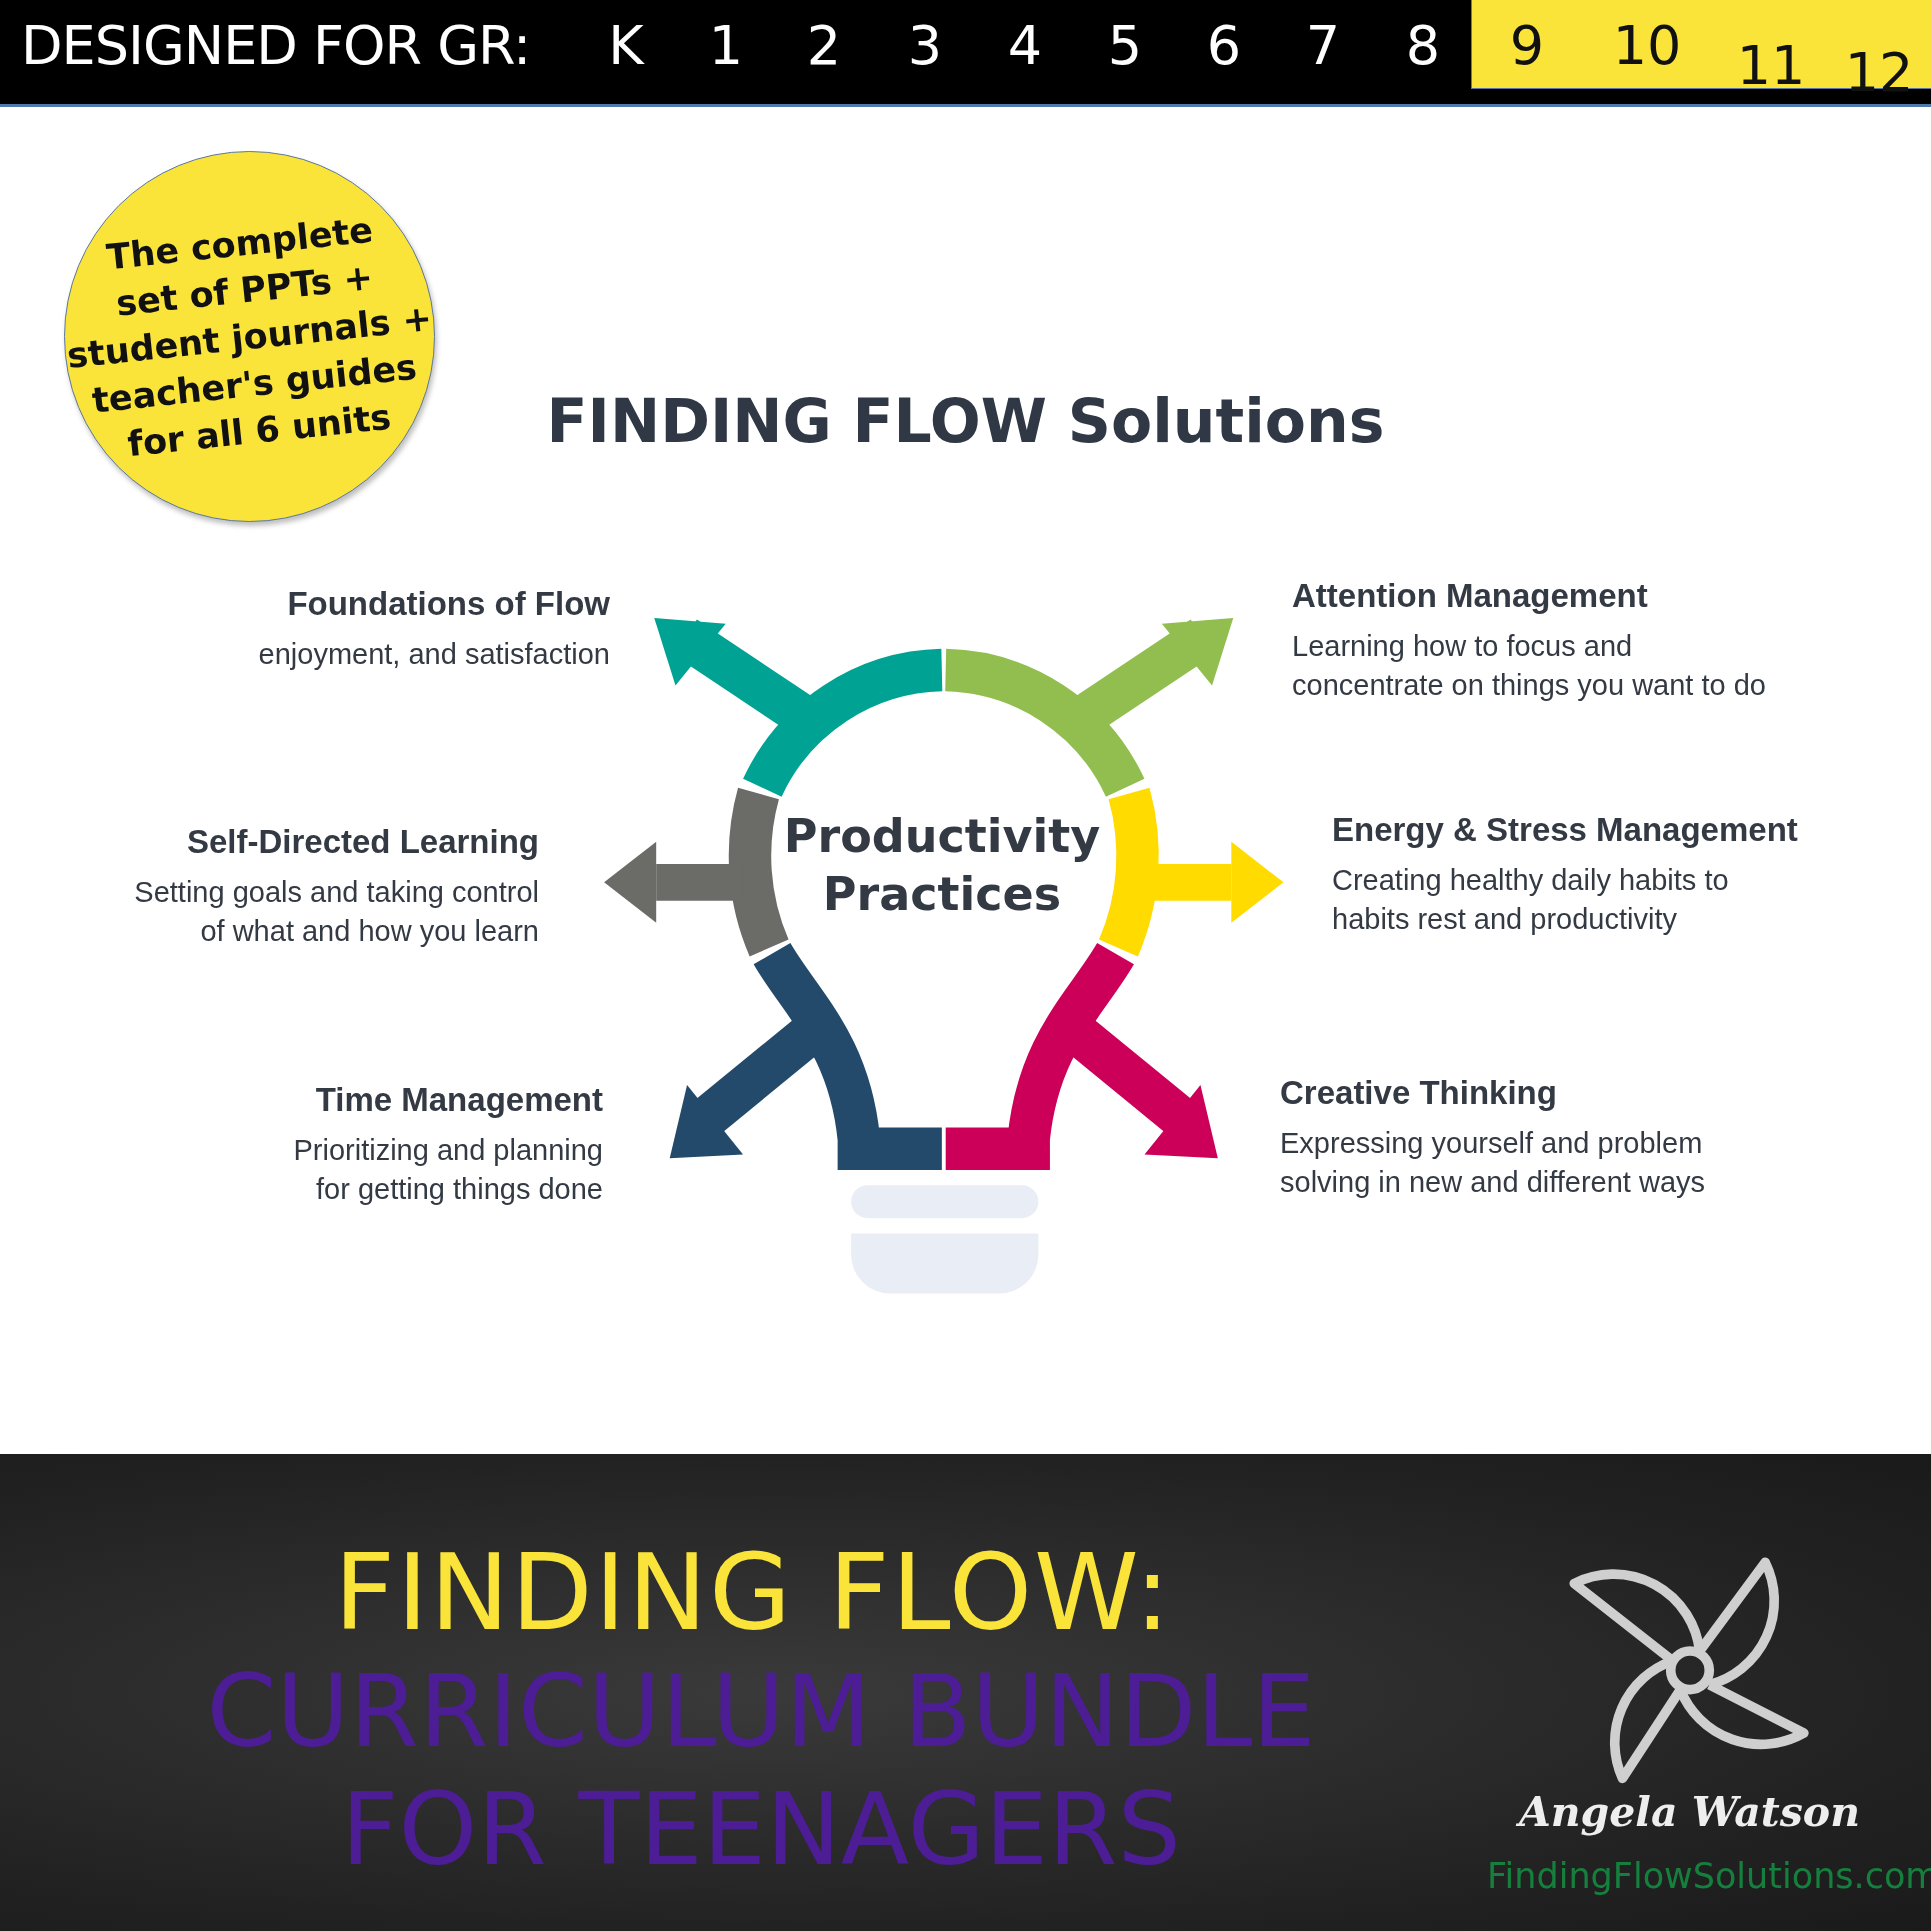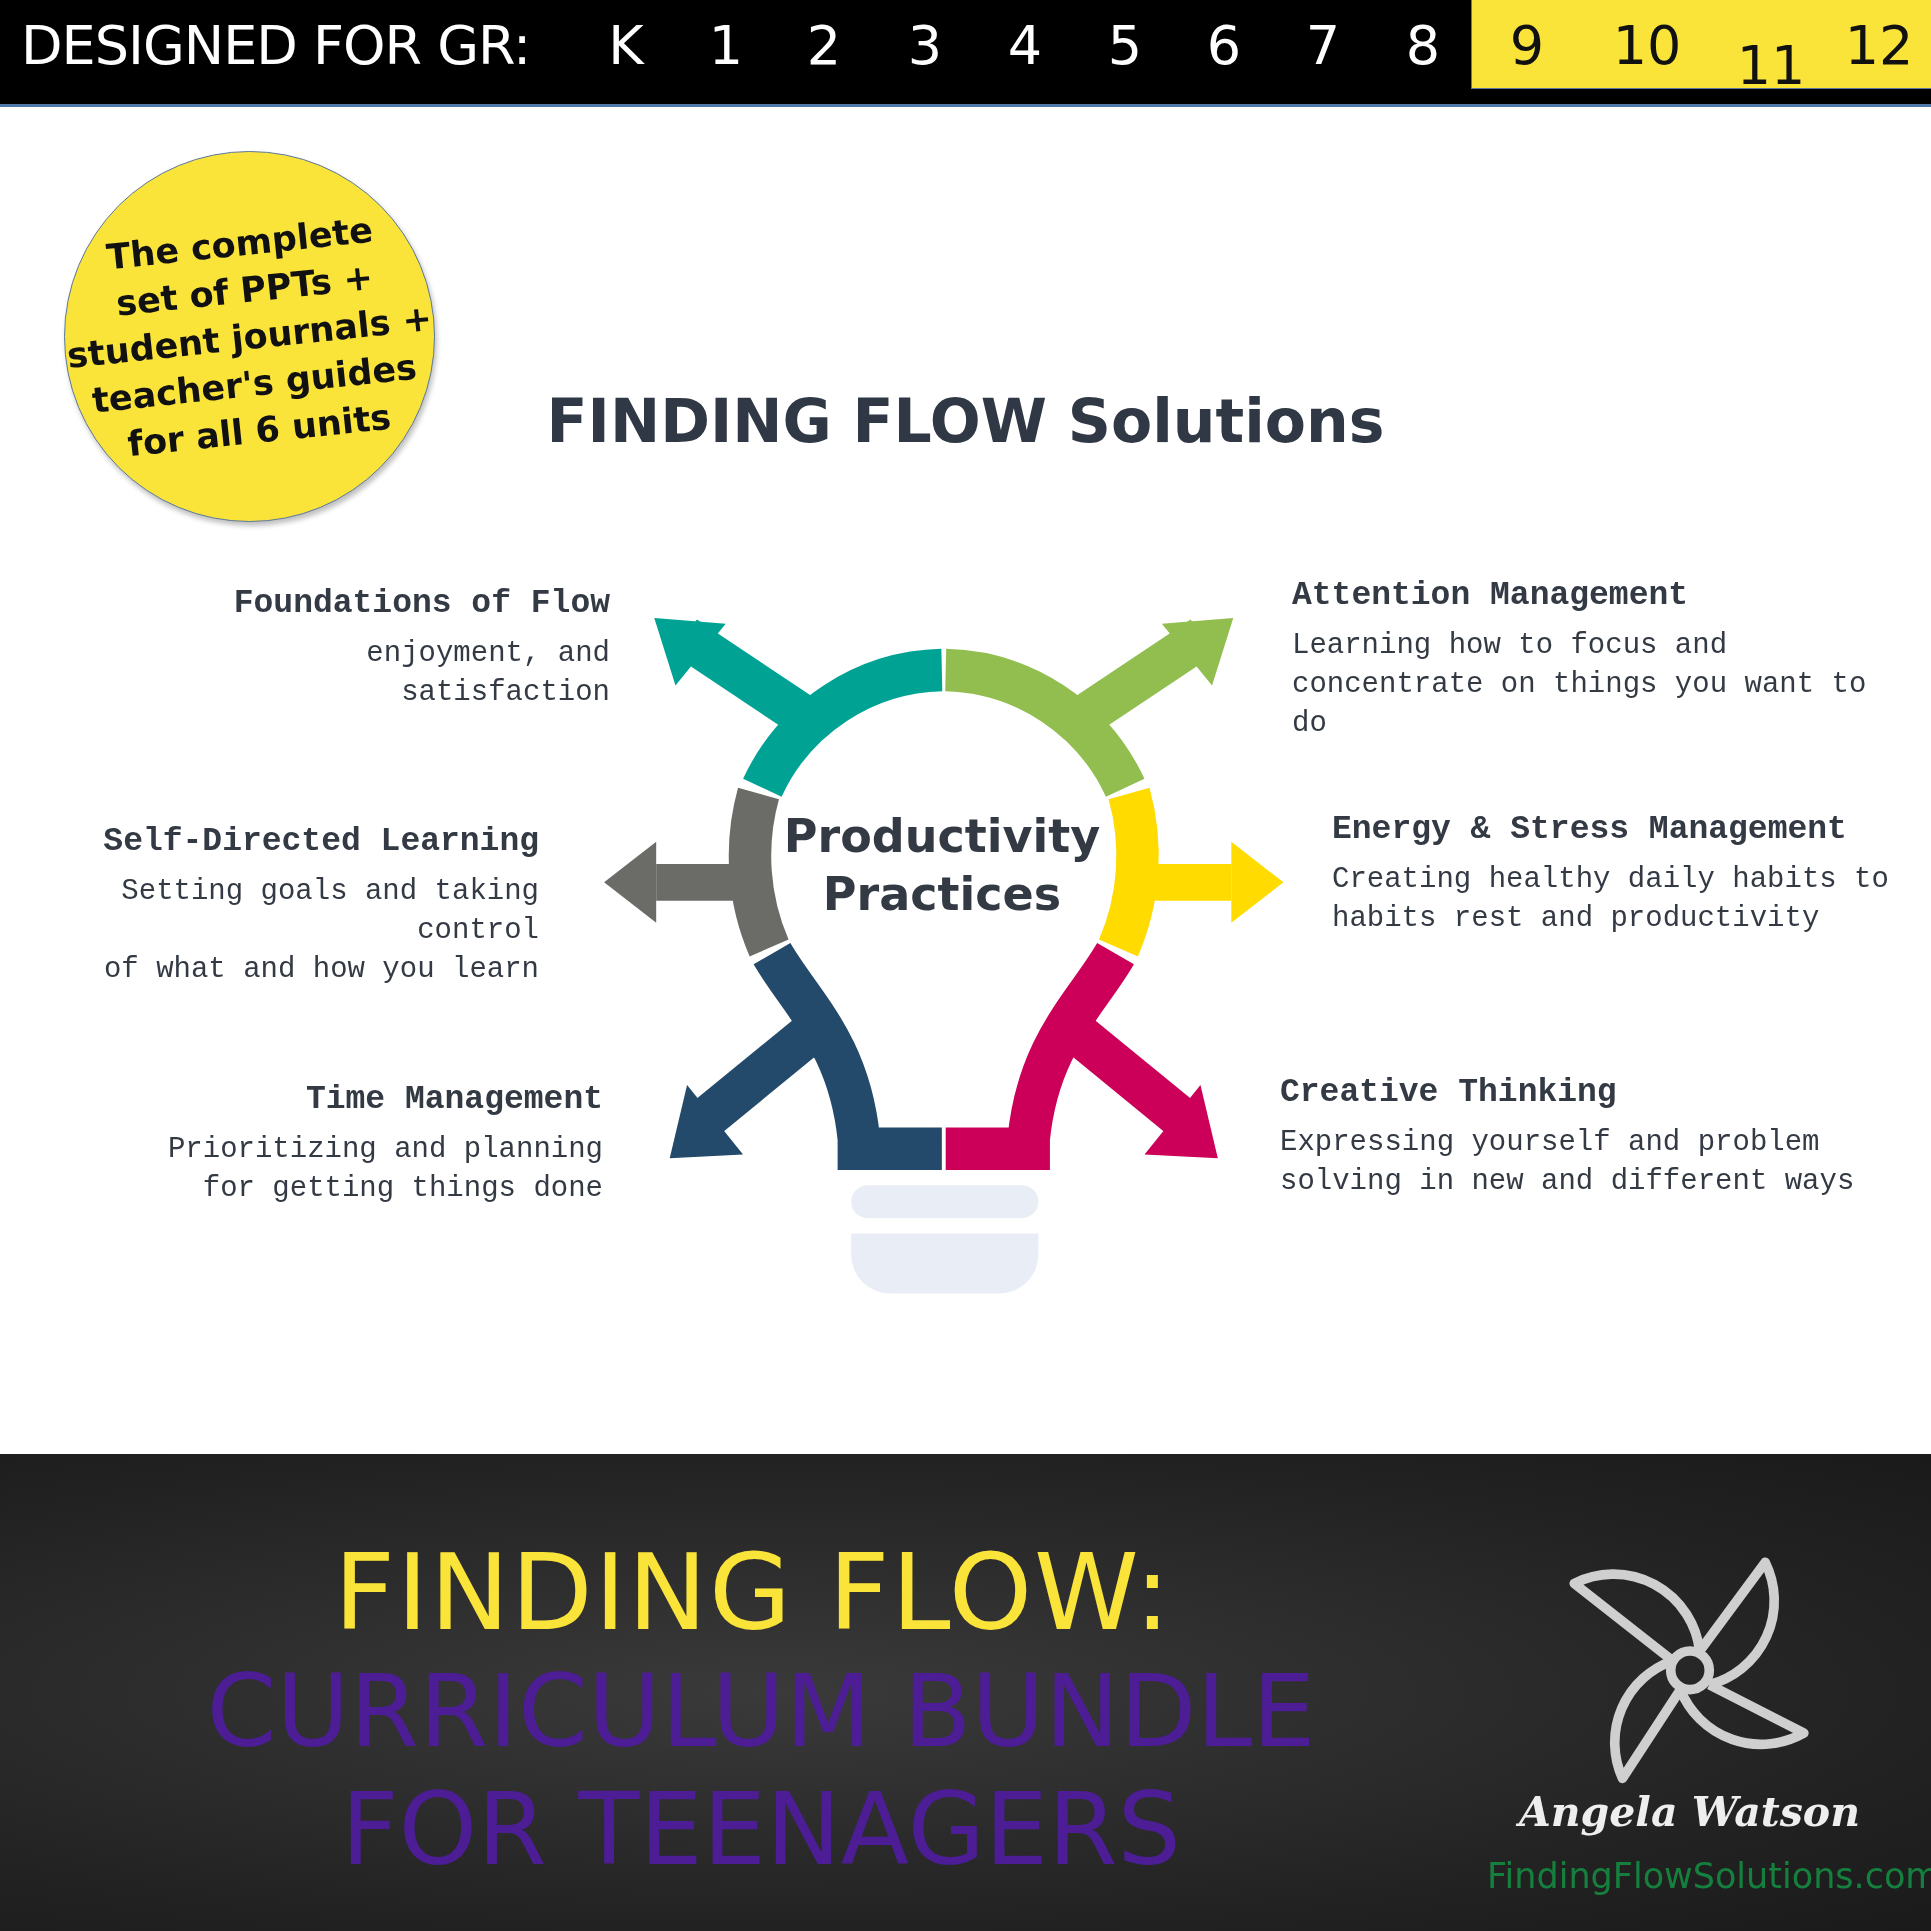--- a/index.html
+++ b/index.html
@@ -5,21 +5,21 @@
   html, body { margin:0; padding:0; }
   body { width:1931px; height:1931px; position:relative; overflow:hidden; background:#ffffff; font-family:"Liberation Sans", sans-serif; }
   .topbar { position:absolute; left:0; top:0; width:1931px; height:104px; background:#000; border-bottom:3.9px solid #4f79a8;text-align:right; }
   .grade-label { position:absolute; left:21px; top:13.5px; font-size:54px; color:#fff; font-family:"DejaVu Sans", sans-serif; letter-spacing:-1px; }
   .grade { position:absolute; top:13.5px; font-size:54px; color:#fff; font-family:"DejaVu Sans", sans-serif; transform:translateX(-50%); }
   .grade.hi { color:#111; }
   .yellow-box { position:absolute; left:1471px; top:0; width:460px; height:88px; background:#fbe43a; border-left:1.9px solid #5a78a0; border-bottom:1.9px solid #5a78a0; }
   .badge { position:absolute; left:64px; top:151px; width:369px; height:369px; border-radius:50%; background:#fbe43a; border:1.9px solid #5a78a0; box-shadow:1.9px 3.9px 5.8px rgba(0,0,0,0.25); }
   .badge-text { position:absolute; left:0; top:68px; width:100%; text-align:center; transform:rotate(-6deg); font-weight:bold; font-size:35px; line-height:47px; color:#111; font-family:"DejaVu Sans", sans-serif; }
   .title { position:absolute; left:0; width:1931px; top:386px; text-align:center; font-size:60px; font-weight:bold; color:#2f3844; font-family:"DejaVu Sans", sans-serif; }
-  .item { position:absolute; color:#333a44; font-family:Liberation Mono, monospace; }
+  .item { position:absolute; color:#333a44; font-family:Liberation Sans, sans-serif; }
   .item .h { font-weight:bold; font-size:33px; margin-bottom:11.6px; }
   .item .d { font-size:29px; line-height:39px; }
   .item.left { text-align:right; }
   .bulb { position:absolute; left:579px; top:579px; width:772px; height:734px; }
   .center-text { position:absolute; left:749px; top:807px; width:386px; text-align:center; font-size:46px; font-weight:bold; color:#333a44; line-height:58px; font-family:"DejaVu Sans", sans-serif; }
   .bottom { position:absolute; left:0; top:1454px; width:1931px; height:477px; background:radial-gradient(ellipse at 40% 50%, #3a3a3a 0%, #222 70%, #1a1a1a 100%); }
   .bt1 { position:absolute; left:0; width:1506px; top:1531px; text-align:center; font-size:106px; color:#fbe43a; font-family:"DejaVu Sans", sans-serif; letter-spacing:1.9px; }
   .bt2 { position:absolute; left:8px; width:1506px; top:1653px; text-align:center; font-size:100px; color:#4c1d95; font-family:"DejaVu Sans", sans-serif; line-height:118px; }
   .logo { position:absolute; left:1545px; top:1516px; width:290px; height:299px; }
   .sig { position:absolute; left:1506px; top:1788px; width:367px; text-align:center; font-size:41px; font-style:italic; color:#eee; font-family:"DejaVu Serif", serif;font-weight:bold; }
@@ -37,21 +37,21 @@
       <div class="grade" style="left: 824px;">2</div>
       <div class="grade" style="left: 925px;">3</div>
       <div class="grade" style="left: 1025px;">4</div>
       <div class="grade" style="left: 1125px;">5</div>
       <div class="grade" style="left: 1224px;">6</div>
       <div class="grade" style="left: 1323px;">7</div>
       <div class="grade" style="left: 1423px;">8</div>
       <div class="grade hi" style="left: 1527px;">9</div>
       <div class="grade hi" style="left: 1647px;">10</div>
       <div class="grade hi" style="left: 1771px; margin-top: 20px;">11</div>
-      <div class="grade hi" style="left: 1879px;">12</div>
+      <div class="grade hi" style="left: 1879px; margin-top: 27px;">12</div>
     </div>
 </div>
 
 <div class="badge">
   <div class="badge-text">
     <div>The complete</div>
     <div>set of PPTs +</div>
     <div>student journals +</div>
     <div>teacher's guides</div>
     <div>for all 6 units</div>

